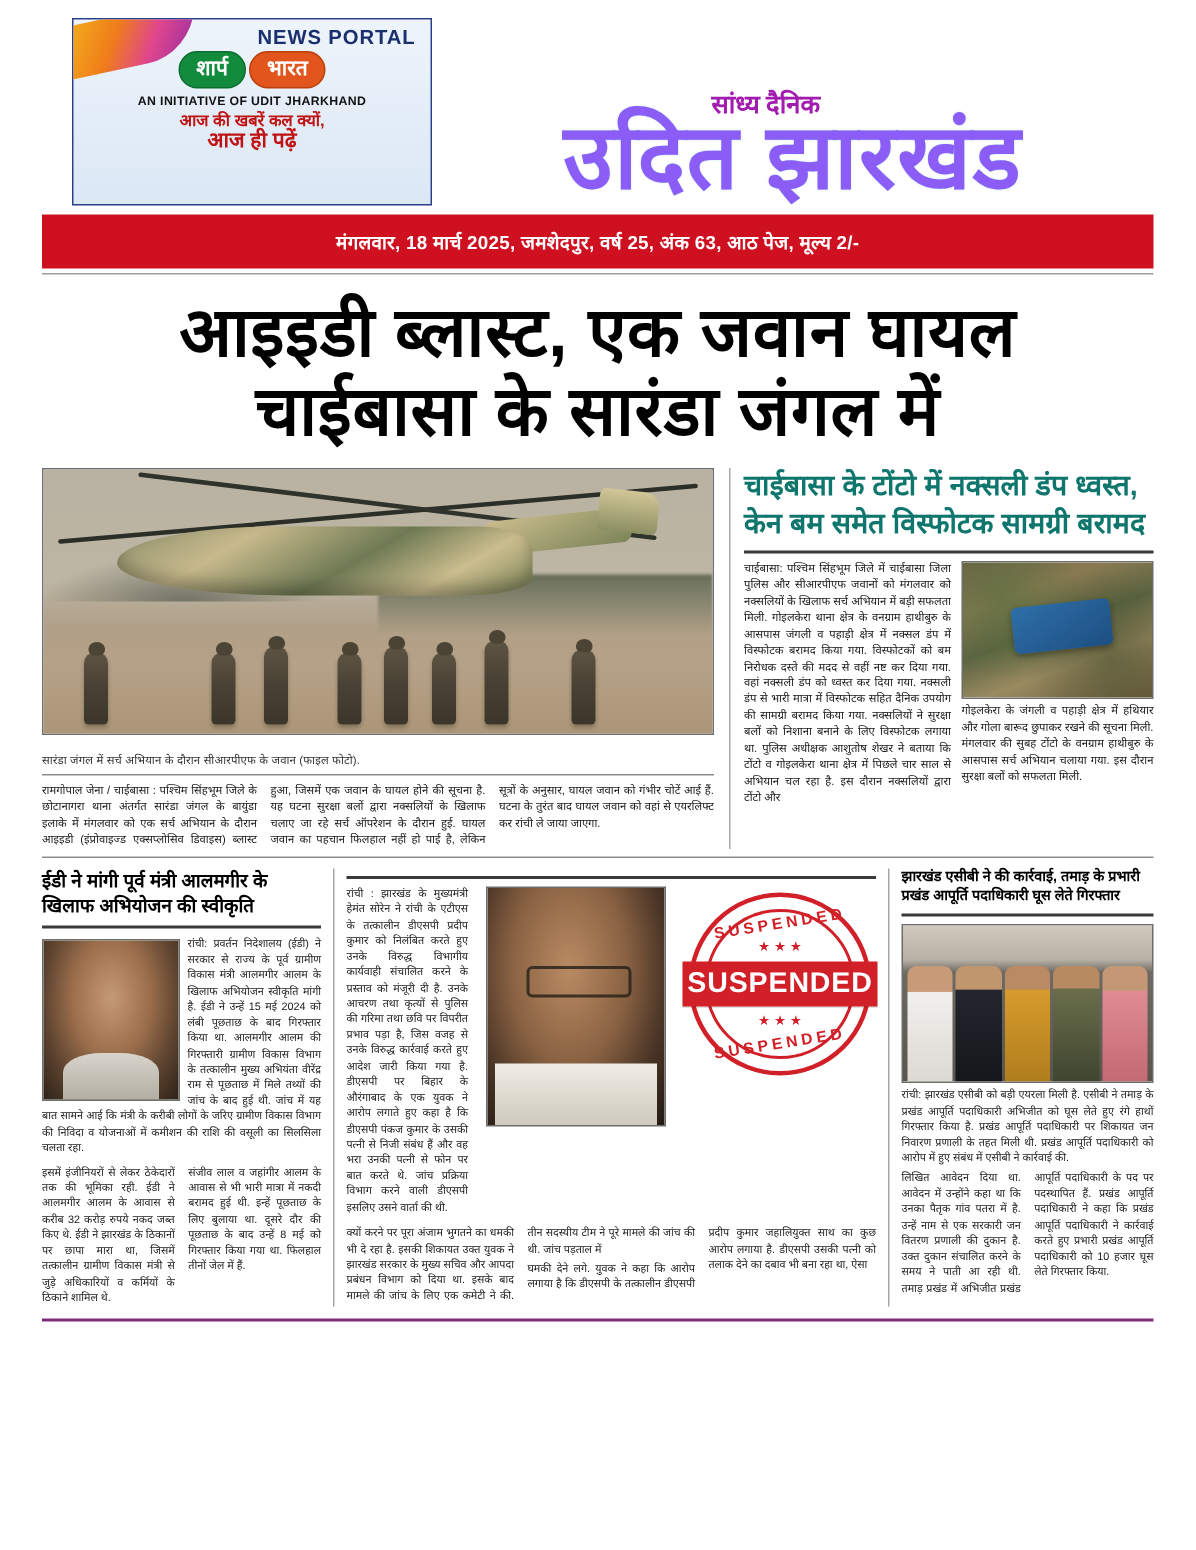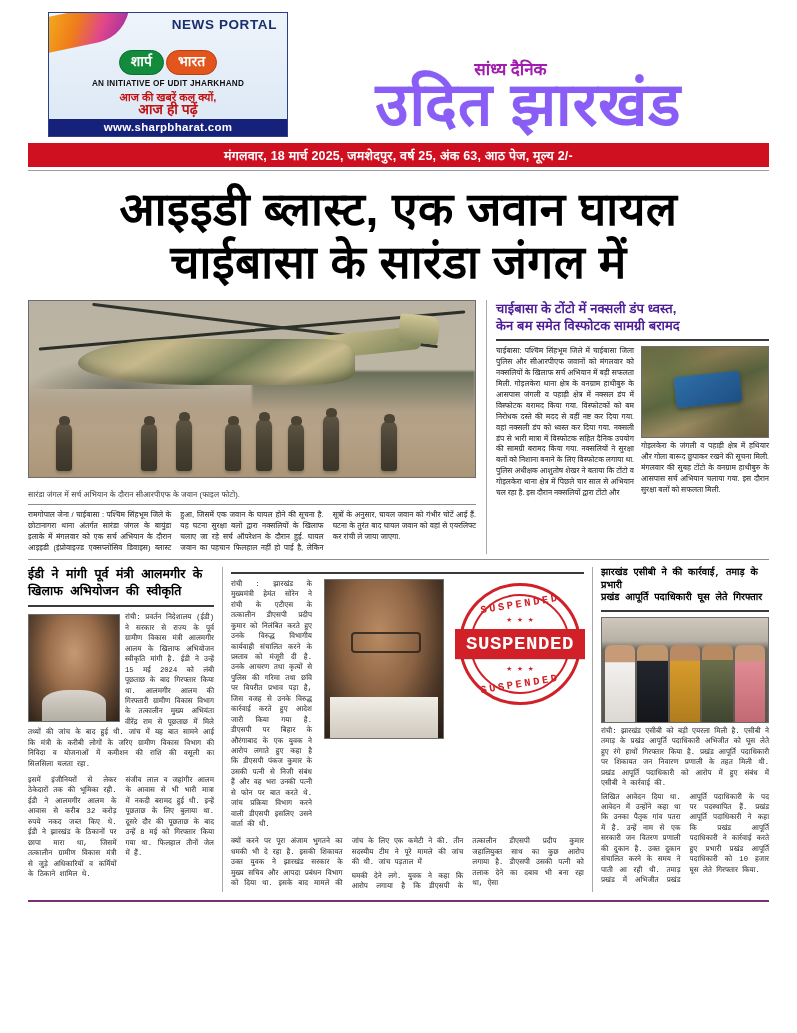--- a/index.html
+++ b/index.html
@@ -36,21 +36,21 @@
     position:absolute;left:-6px;top:-4px;width:86px;height:36px;
     background:linear-gradient(110deg,#f3b01c 0%,#ef7d1a 38%,#e0468d 68%,#9b2fa0 100%);
     transform:skewY(-12deg);
     border-radius:0 0 30px 0;
   }
   .logo-portal{
     align-self:flex-end;
     font-size:13.5px;font-weight:bold;letter-spacing:.6px;
     color:#1a2f6e;margin:4px 10px 0 0;
   }
-  .logo-badges{display:flex;gap:2px;margin-top:18px;}
+  .logo-badges{display:flex;gap:2px;margin-top:2px;}
   .badge{
     color:#fff;font-size:14px;font-weight:bold;
     padding:2px 11px 3px;border-radius:16px;
     line-height:1.25;
   }
   .badge.green{background:#138b3d;border:1px solid #0c6e2e;}
   .badge.orange{background:#e2551c;border:1px solid #bc3f0e;}
   .logo-initiative{
     font-size:8.2px;font-weight:bold;letter-spacing:.25px;
     color:#111;margin-top:4px;
@@ -82,21 +82,21 @@
     font-size:60px;line-height:1.02;
     font-weight:bold;color:#8b5cf6;
     letter-spacing:1px;
     white-space:nowrap;
     font-family:"Liberation Sans","DejaVu Sans",sans-serif;
     text-shadow:0 0 1px rgba(27,155,216,.45);
   }
 
   
   .datebar{
-    height:24px;background:#cf1020;color:#fff;
+    height:36px;background:#cf1020;color:#fff;
     display:flex;align-items:center;justify-content:center;
     font-size:12.5px;font-weight:bold;letter-spacing:.2px;
     margin-top:6px;
   }
   .rule-thin{height:1px;background:#9c9c9c;margin-top:3px;}
 
   
   .lead-headline{
     text-align:center;
     padding:12px 0 10px;
@@ -187,38 +187,38 @@
     border-radius:4px;
     box-shadow:0 2px 4px rgba(0,0,0,.35);
   }
 
   .caption{
     font-size:7.6px;color:#333;padding:12px 0 0;line-height:1.25;
     letter-spacing:.1px;
   }
 
   .sub-head{
-    font-size:13px;font-weight:bold;line-height:1.32;
-    color:#4c1d95;letter-spacing:.1px;
+    font-size:19px;font-weight:bold;line-height:1.32;
+    color:#0f766e;letter-spacing:.1px;
   }
   .sub-head .ln2{display:block;}
 
   .rule-dark{height:2px;background:#3a3a3a;margin:5px 0 5px;}
   .rule-med{height:1px;background:#8c8c8c;margin:5px 0;}
 
   .body-cols{
     font-size:7.5px;line-height:1.46;text-align:justify;color:#1a1a1a;
     column-gap:9px;
   }
   .body-cols p{margin:0 0 3px;}
   .c2{column-count:2;}
   .c3{column-count:3;}
 
   
-  .bottom-row{display:flex;margin-top:7px;font-family:Liberation Mono, monospace;}
+  .bottom-row{display:flex;margin-top:7px;}
   .bcol-1{width:186px;flex:0 0 186px;padding-right:8px;}
   .bcol-2{flex:1;padding:0 8px;border-left:1px solid #a8a8a8;border-right:1px solid #a8a8a8;}
   .bcol-3{width:168px;flex:0 0 168px;padding-left:8px;}
 
   .bhead{
     font-size:12.5px;font-weight:bold;line-height:1.34;color:#000;
   }
   .bhead.big{font-size:17px;line-height:1.3;}
   .bhead.small{font-size:9.6px;line-height:1.32;}
 
@@ -313,21 +313,20 @@
     <div class="logo-box">
       <div class="logo-ribbon"></div>
       <div class="logo-portal">NEWS PORTAL</div>
       <div class="logo-badges">
         <span class="badge green">शार्प</span>
         <span class="badge orange">भारत</span>
       </div>
       <div class="logo-initiative">AN INITIATIVE OF UDIT JHARKHAND</div>
       <div class="logo-tag1">आज की खबरें कल क्यों,</div>
       <div class="logo-tag2">आज ही पढ़ें</div>
-      <div class="logo-url">www.sharpbharat.com</div>
     </div>
 
     <div class="title-box">
       <div class="kicker">सांध्य दैनिक</div>
       <div class="paper-title">उदित झारखंड</div>
     </div>
   </div>
 
   <div class="datebar">
     <span>मंगलवार, 18 मार्च 2025, जमशेदपुर, वर्ष 25, अंक 63, आठ पेज, मूल्य  2/-</span>
@@ -369,21 +368,21 @@
       </div>
     </div>
 
     <div class="col-right">
       <div class="sub-head">
         <span class="ln2">चाईबासा के टोंटो में नक्सली डंप ध्वस्त,</span>
         <span class="ln2">केन बम समेत विस्फोटक सामग्री बरामद</span>
       </div>
       <div class="rule-dark"></div>
 
-      <div style="display:flex;gap:7px;font-family:Liberation Serif, serif;">
+      <div style="display:flex;gap:7px;">
         <div style="flex:1;">
           <div class="body-cols">
             <p>चाईबासा: पश्चिम सिंहभूम जिले में चाईबासा जिला पुलिस और सीआरपीएफ जवानों को मंगलवार को नक्सलियों के खिलाफ सर्च अभियान में बड़ी सफलता मिली. गोइलकेरा थाना क्षेत्र के वनग्राम हाथीबुरु के आसपास जंगली व पहाड़ी क्षेत्र में नक्सल डंप में विस्फोटक बरामद किया गया. विस्फोटकों को बम निरोधक दस्ते की मदद से वहीं नष्ट कर दिया गया. वहां नक्सली डंप को ध्वस्त कर दिया गया. नक्सली डंप से भारी मात्रा में विस्फोटक सहित दैनिक उपयोग की सामग्री बरामद किया गया. नक्सलियों ने सुरक्षा बलों को निशाना बनाने के लिए विस्फोटक लगाया था. पुलिस अधीक्षक आशुतोष शेखर ने बताया कि टोंटो व गोइलकेरा थाना क्षेत्र में पिछले चार साल से अभियान चल रहा है. इस दौरान नक्सलियों द्वारा टोंटो और</p>
           </div>
         </div>
         <div style="width:128px;flex:0 0 128px;">
           <div class="photo small">
             <div class="scene-camp">
               <div class="tarp"></div>
             </div>

